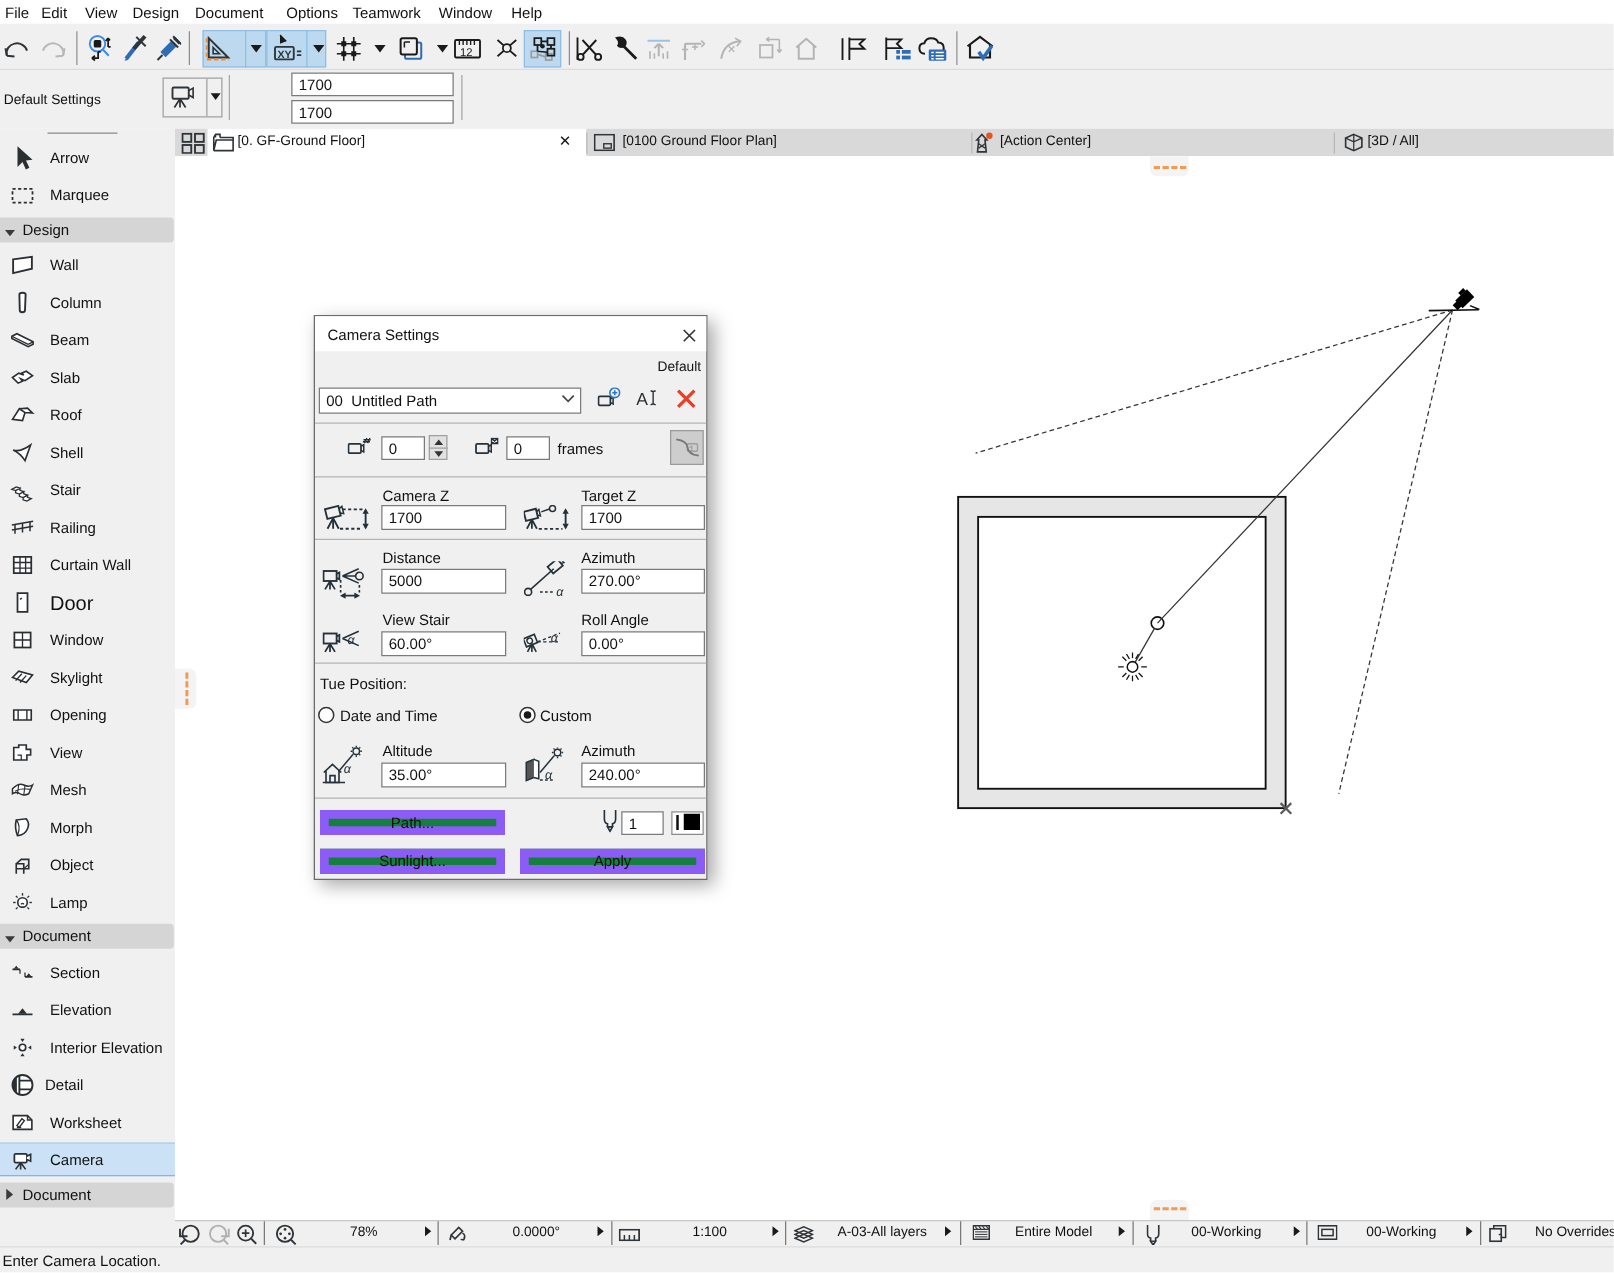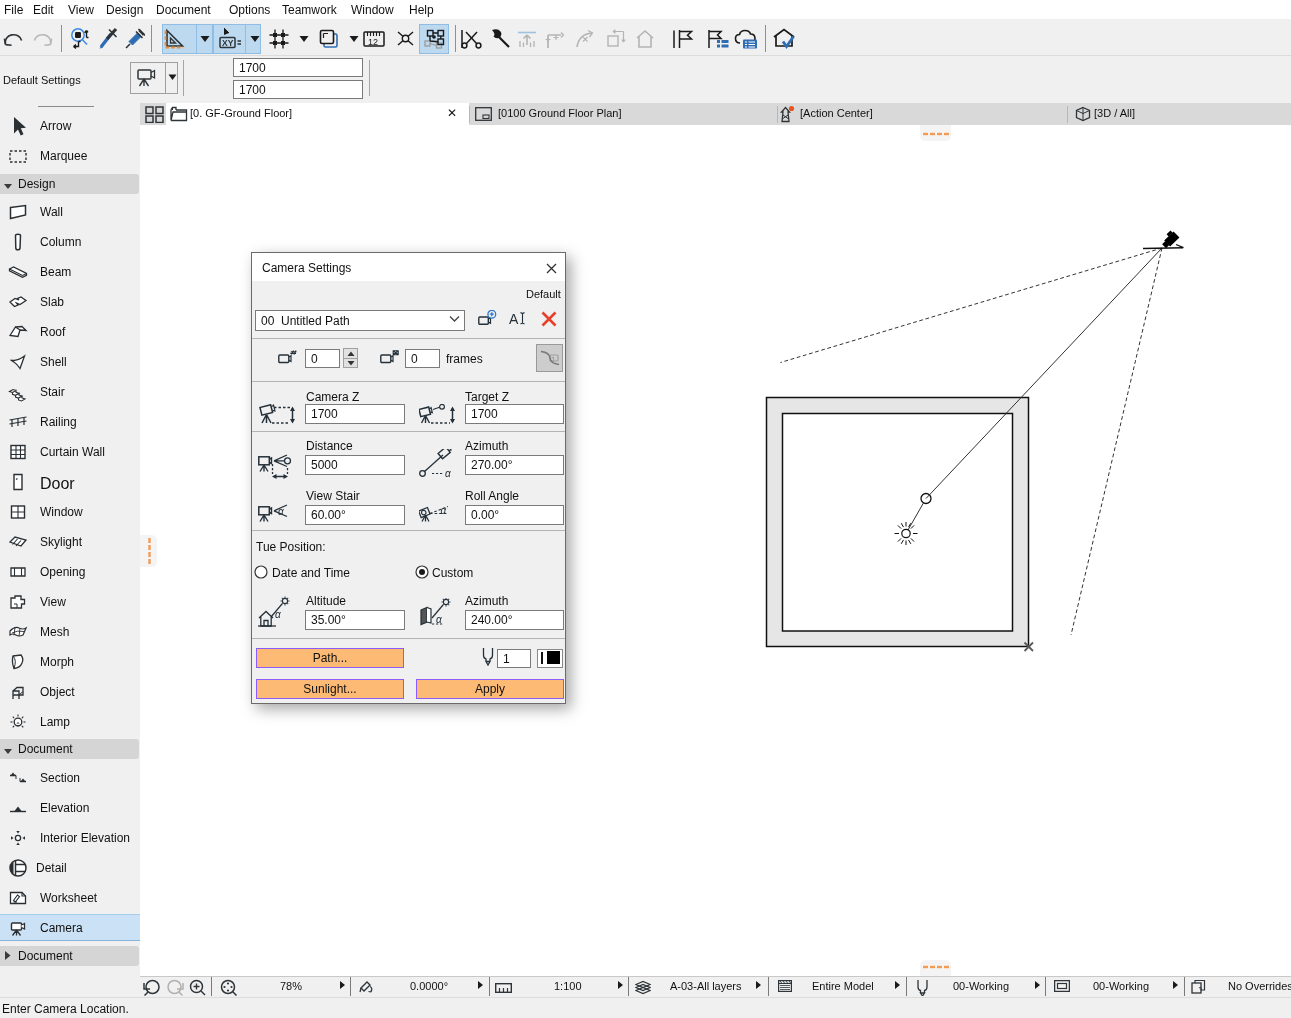--- a/index.html
+++ b/index.html
@@ -1,20 +1,20 @@
 <!DOCTYPE html>
 <html><head><meta charset="utf-8">
 <style>
 *{margin:0;padding:0;box-sizing:border-box}
 html,body{width:1291px;height:1018px;font-family:"Liberation Sans",sans-serif;background:#fff;overflow:hidden;position:relative}
 .abs{position:absolute}
 .txt{color:#111;white-space:nowrap}
 svg{display:block}
 .field{background:#fff;border:1px solid #7a7a7a;font-family:"Liberation Sans",sans-serif;font-size:12px;color:#111;padding-left:5px;display:flex;align-items:center}
-.btn{background:#fdba74;border:1px solid #8b5cf6;display:flex;align-items:center;justify-content:center;font-size:12px;color:#111}
+.btn{background:#15803d;border:7px solid #8b5cf6;display:flex;align-items:center;justify-content:center;font-size:12px;color:#111}
 .sep{background:#a6a6a6}
 </style></head>
 <body>
 
 <div class="abs" style="left:0;top:0;width:1291px;height:19px;background:#fff"></div>
 <div class="abs txt" style="left:4px;top:3px;font-size:12px">
 <span style="position:absolute;left:0px">File</span>
 <span style="position:absolute;left:29px">Edit</span>
 <span style="position:absolute;left:64px">View</span>
 <span style="position:absolute;left:102px">Design</span>

